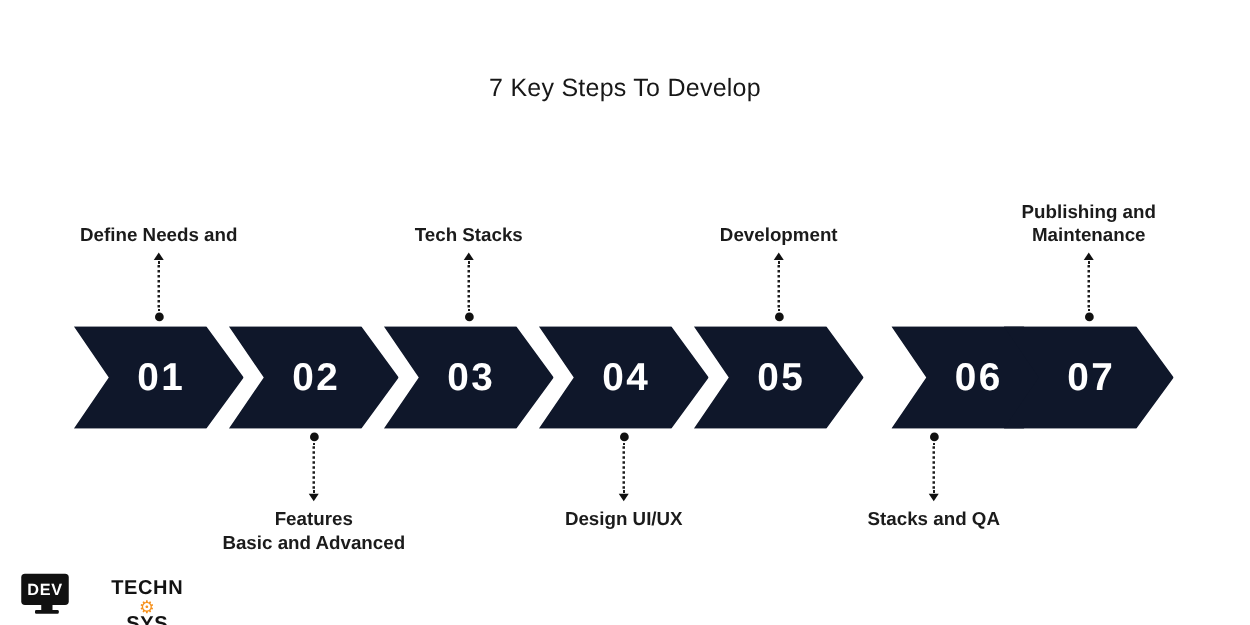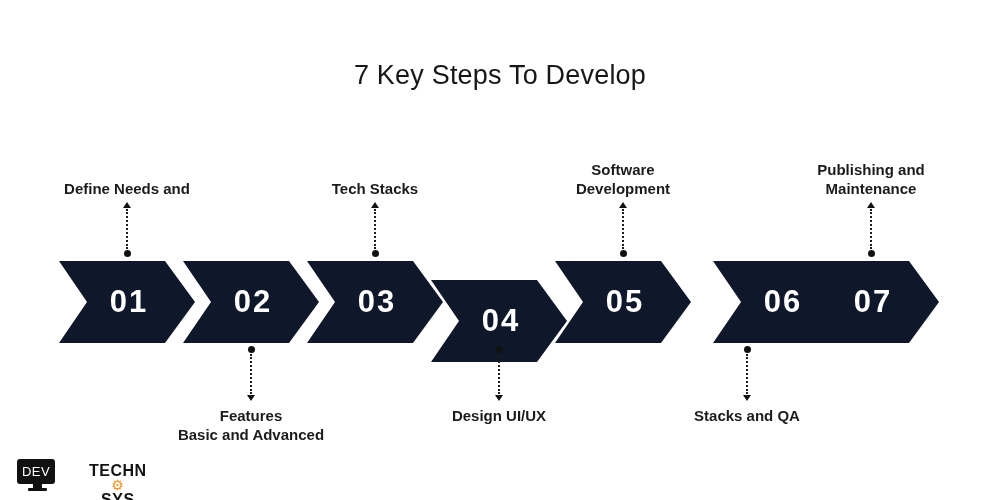--- a/index.html
+++ b/index.html
@@ -2,21 +2,21 @@
 <html><head>
 <meta charset="utf-8">
 <style>
   html,body{margin:0;padding:0;background:#fff;}
   .canvas{
     position:relative;width:1000px;height:500px;background:#ffffff;overflow:hidden;
     font-family:"Liberation Sans","DejaVu Sans",sans-serif;
   }
   
   .title{position:absolute;top:60px;left:0;width:100%;text-align:center;color:#171717;}
-  .t1{font-size:27px;font-weight:400;letter-spacing:0.2px;}
+  .t1{font-size:20px;font-weight:400;letter-spacing:0.2px;}
   .t2{font-size:27px;font-weight:800;margin-top:4px;letter-spacing:0.2px;}
 
   
   .segment{
     position:absolute;top:261px;width:136px;height:82px;
     background:#0f172a;
     clip-path:polygon(0 0,106px 0,136px 50%,106px 100%,0 100%,28px 50%);
     display:flex;align-items:center;justify-content:center;
   }
   .segnum{
@@ -40,21 +40,21 @@
     font-size:15px;font-weight:700;line-height:18.5px;color:#1b1b1b;
   }
   .steplabel.top{bottom:302px;}
   .steplabel.bottom{top:407px;}
 
   
   .logo{position:absolute;left:17px;top:459px;display:flex;align-items:flex-start;}
   .monitor{width:40px;margin-right:3px;}
   .monitor-box{width:38px;height:25px;background:#111;border-radius:3px;
     display:flex;align-items:center;justify-content:center;}
-  .monitor-text{color:#fff;font-weight:400;font-size:13px;letter-spacing:0.5px;}
+  .monitor-text{color:#fff;font-weight:700;font-size:13px;letter-spacing:0.5px;}
   .monitor-stand{width:9px;height:4px;background:#111;margin:0 auto;}
   .monitor-base{width:19px;height:3px;background:#111;margin:0 auto;border-radius:1px;}
   .brand-col{padding-top:4px;}
   .brand-row{display:flex;align-items:center;font-weight:800;font-size:16px;
     letter-spacing:0.5px;color:#131313;line-height:15px;flex-direction:column;}
   .gear{color:#f6921e;font-size:14px;margin:0 1px;line-height:14px;}
   .tagline{font-size:6px;letter-spacing:2.1px;color:#3a3a3a;font-weight:700;margin-top:2.5px;}
 </style>
 </head>
 <body>
@@ -93,41 +93,40 @@
         <span class="segnum">03</span>
       </div>
       <div class="connector top" style="left: 370px;">
         <div class="tri up"></div>
         <div class="dash"></div>
         <div class="dot"></div>
       </div>
       <div class="steplabel top" style="left: 265px;">
         <div>Tech Stacks</div>
       </div>
-      <div class="segment" style="left: 431px; margin-top: 19px;">
+      <div class="segment" style="left: 431px;">
         <span class="segnum">04</span>
       </div>
       <div class="connector bottom" style="left: 494px;">
         <div class="dot"></div>
         <div class="dash"></div>
         <div class="tri down"></div>
       </div>
       <div class="steplabel bottom" style="left: 389px;">
         <div>Design UI/UX</div>
       </div>
       <div class="segment" style="left: 555px;">
         <span class="segnum">05</span>
       </div>
       <div class="connector top" style="left: 618px;">
         <div class="tri up"></div>
         <div class="dash"></div>
         <div class="dot"></div>
       </div>
       <div class="steplabel top" style="left: 513px;">
-        <div>Software</div>
         <div>Development</div>
       </div>
       <div class="segment" style="left: 713px;">
         <span class="segnum">06</span>
       </div>
       <div class="connector bottom" style="left: 742px;">
         <div class="dot"></div>
         <div class="dash"></div>
         <div class="tri down"></div>
       </div>

